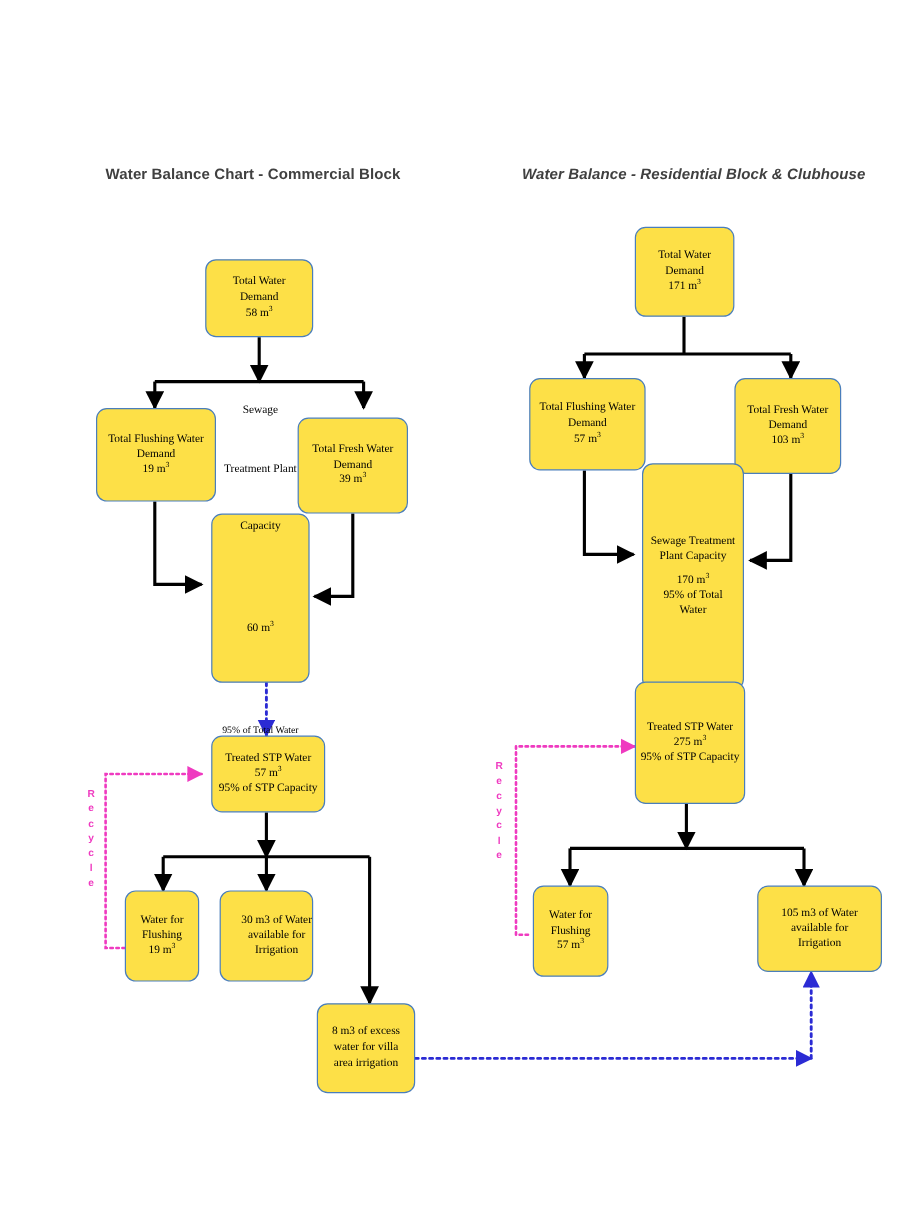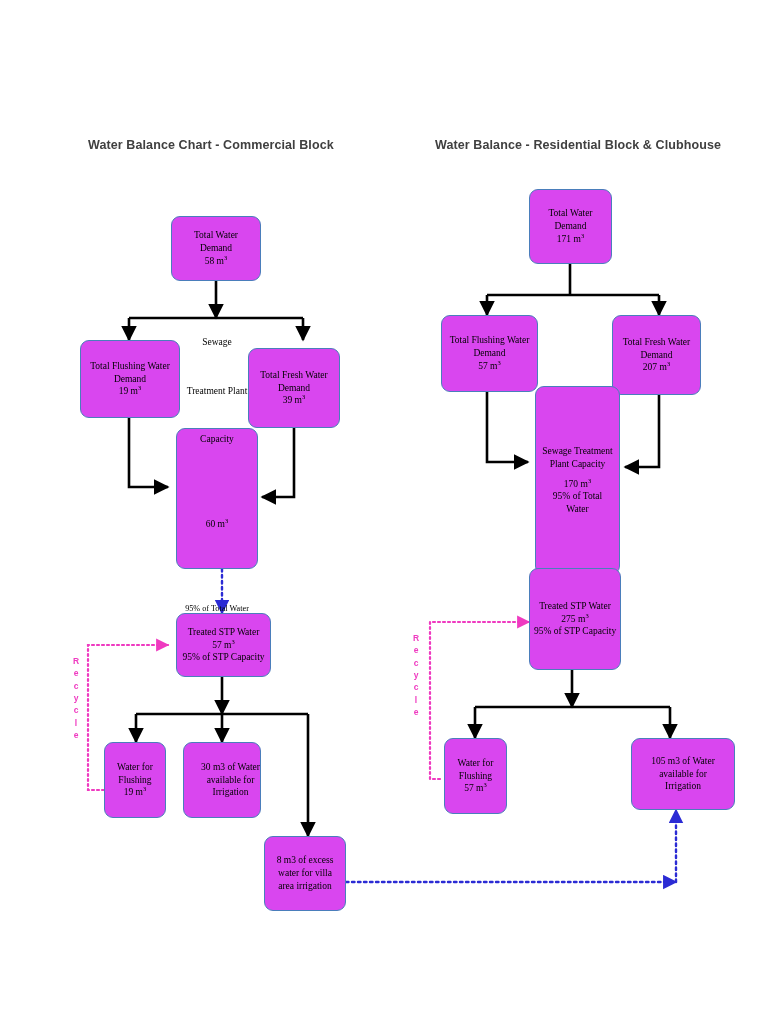--- a/index.html
+++ b/index.html
@@ -34,21 +34,21 @@
     font-weight: bold;
     font-size: 12.5px;
     letter-spacing: 0.1px;
     white-space: nowrap;
   }
   .node {
     position: absolute;
     box-sizing: border-box;
     border: 1.6px solid #4a7ebb;
     border-radius: 9px;
-    background: #d946ef;
+    background: #fde047;
     display: flex;
     flex-direction: column;
     align-items: center;
     justify-content: center;
     text-align: center;
     color: #000000;
     font-family: "Liberation Serif", serif;
     font-size: 9.5px;
     line-height: 1.35;
     padding: 3px 4px;
@@ -203,38 +203,38 @@
   <div class="recycle-label" style="left:69px; top:655px; width:14px;">
     <span>R</span>
     <span>e</span>
     <span>c</span>
     <span>y</span>
     <span>c</span>
     <span>l</span>
     <span>e</span>
   </div>
 
-  <div class="title" style="left:435px; top:138px;">Water Balance - Residential Block &amp; Clubhouse</div>
+  <div class="title" style="left:435px; top:138px;font-style:italic;">Water Balance - Residential Block &amp; Clubhouse</div>
 
   <div class="node" style="left:529px; top:189px; width:83px; height:75px;">
     <span class="ln">Total Water</span>
     <span class="ln">Demand</span>
     <span class="ln"><span>171 m</span><sup>3</sup></span>
   </div>
 
   <div class="node" style="left:441px; top:315px; width:97px; height:77px;">
     <span class="ln">Total Flushing Water</span>
     <span class="ln">Demand</span>
     <span class="ln"><span>57 m</span><sup>3</sup></span>
   </div>
 
   <div class="node" style="left:612px; top:315px; width:89px; height:80px;">
     <span class="ln">Total Fresh Water</span>
     <span class="ln">Demand</span>
-    <span class="ln"><span>207 m</span><sup>3</sup></span>
+    <span class="ln"><span>103 m</span><sup>3</sup></span>
   </div>
 
   <div class="node" style="left:535px; top:386px; width:85px; height:189px;">
     <span class="ln">Sewage Treatment</span>
     <span class="ln">Plant Capacity</span>
     <span class="gap"></span>
     <span class="ln"><span>170 m</span><sup>3</sup></span>
     <span class="ln">95% of Total</span>
     <span class="ln">Water</span>
   </div>

